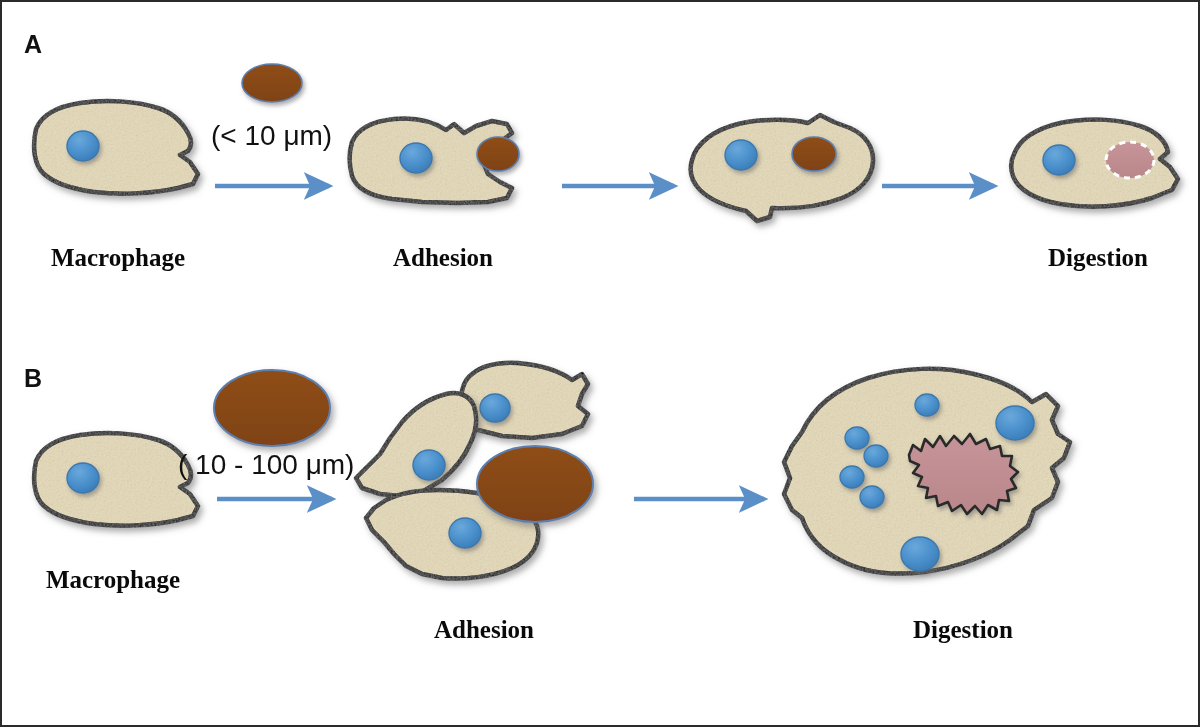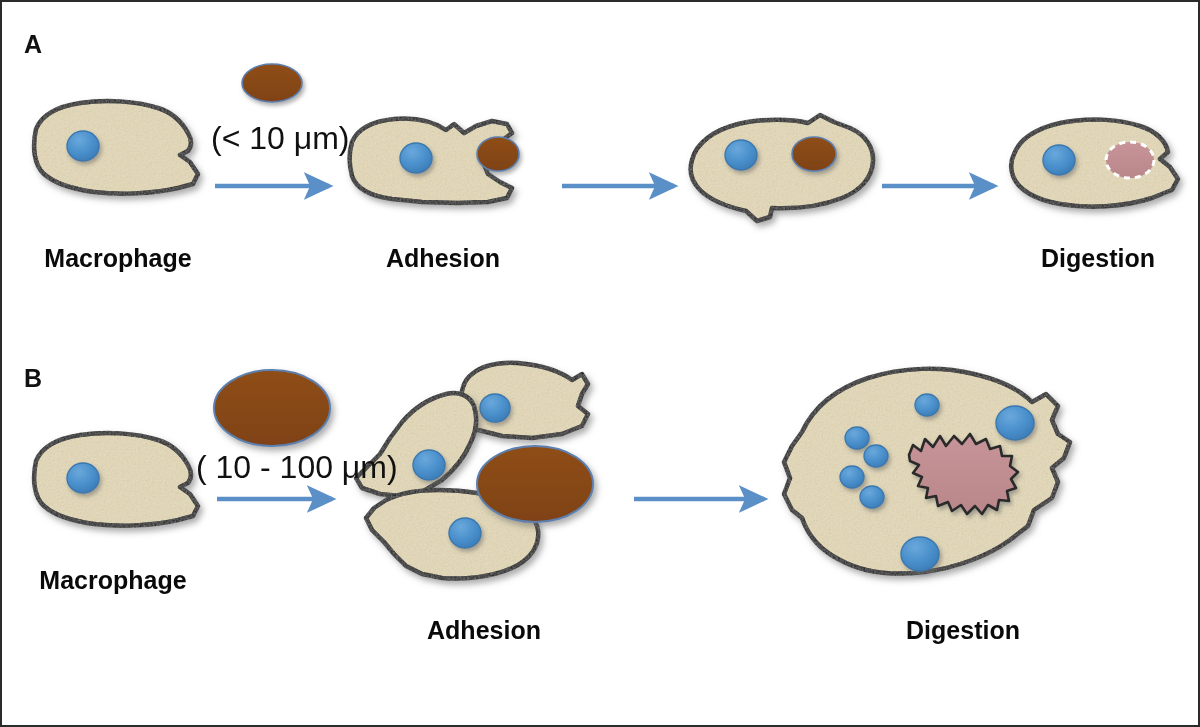--- a/index.html
+++ b/index.html
@@ -23,32 +23,32 @@
   .panel-letter {
     position: absolute;
     font-family: "Liberation Sans", sans-serif;
     font-weight: bold;
     font-size: 25px;
     color: #111111;
     letter-spacing: 0px;
   }
   .stage-label {
     position: absolute;
-    font-family: Liberation Sans, sans-serif;
+    font-family: Liberation Serif, serif;
     font-weight: bold;
     font-size: 25px;
     color: #0a0a0a;
     text-align: center;
     line-height: 1.28;
     white-space: nowrap;
   }
   .size-label {
     position: absolute;
     font-family: "Liberation Sans", sans-serif;
-    font-size: 32px;
+    font-size: 28px;
     color: #111111;
     white-space: nowrap;
   }
   .svg-layer {
     position: absolute;
     left: 0;
     top: 0;
     width: 1200px;
     height: 727px;
     pointer-events: none;
@@ -279,21 +279,21 @@
   <div class="panel-letter" style="left:22px; top:28px;">A</div>
 
   <div class="size-label" style="left:209px; top:118px;">(&lt; 10 μm)</div>
 
   <div class="stage-label" style="left:0px; top:240px; width:232px;">Macrophage</div>
   <div class="stage-label" style="left:326px; top:240px; width:230px;">Adhesion</div>
   <div class="stage-label" style="left:990px; top:240px; width:212px;">Digestion</div>
 
   <div class="panel-letter" style="left:22px; top:362px;">B</div>
 
-  <div class="size-label" style="left:194px; top:447px;">( 10 - 100 μm)</div>
+  <div class="size-label" style="left:176px; top:447px;">( 10 - 100 μm)</div>
 
   <div class="stage-label" style="left:0px; top:562px; width:222px;">Macrophage</div>
 
   <div class="stage-label" style="left:356px; top:612px; width:252px;">
     <div>Adhesion</div>
   </div>
 
   <div class="stage-label" style="left:826px; top:612px; width:270px;">
     <div>Digestion</div>
   </div>

